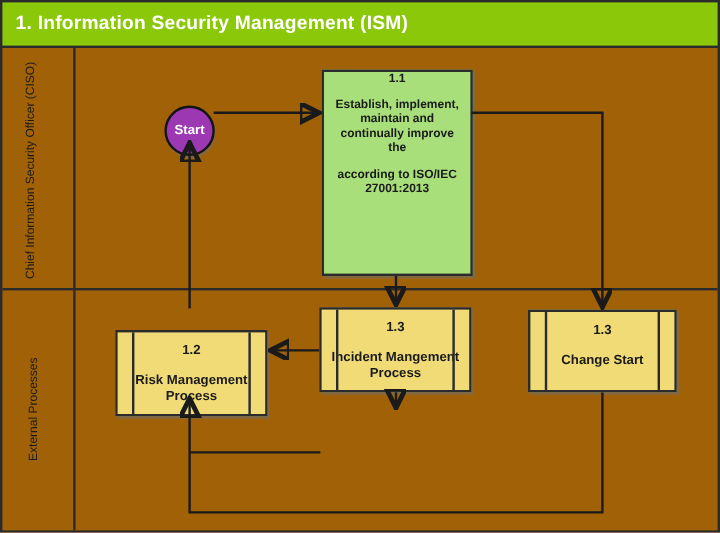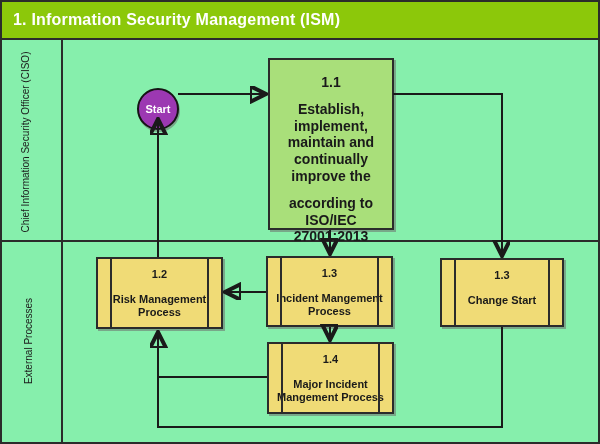--- a/index.html
+++ b/index.html
@@ -1,46 +1,46 @@
 <!DOCTYPE html>
 <html style="--header_bg: #8CC80A; --header_text: #FFFFFF; --task_green: #A9DF7A; --process_yellow: #F0DB76; --start_purple: #9C38B2; --line: #1A1A1A;"><head>
 <meta charset="utf-8">
 <style>
   html,body{margin:0;padding:0;background:#ffffff;font-family:"Liberation Sans",sans-serif;}
-  .canvas{position:relative;width:600px;height:444px;background:#86efac;overflow:hidden;}
+  .canvas{position:relative;width:600px;height:444px;background:#a16207;overflow:hidden;}
   .frame{position:absolute;inset:0;border:2px solid #2b2b2b;z-index:1;}
   .header{position:absolute;top:0;left:0;width:600px;height:40px;box-sizing:border-box;
           background:var(--header_bg,#8CC80A);border:2px solid #2b2b2b;z-index:3;
           display:flex;align-items:center;padding-left:11px;}
   .header span{color:var(--header_text,#ffffff);font-size:16px;font-weight:bold;letter-spacing:.2px;}
   .vsep{position:absolute;left:61px;top:40px;width:2px;height:402px;background:#2b2b2b;z-index:2;}
   .hsep{position:absolute;left:2px;top:240px;width:596px;height:2px;background:#2b2b2b;z-index:2;}
   .lane-label{position:absolute;transform:rotate(-90deg);text-align:center;
               font-size:10px;color:#1a1a1a;line-height:1.15;z-index:2;}
   .lane-label.l1{left:-59px;top:130px;width:182px;height:24px;}
   .lane-label.l2{left:-49px;top:332px;width:162px;height:18px;}
   .node{position:absolute;box-sizing:border-box;text-align:center;color:#1a1a1a;z-index:4;}
   .start{left:137px;top:88px;width:42px;height:42px;border-radius:50%;
          background:var(--start_purple,#9C38B2);border:2px solid #141414;
          display:flex;align-items:center;justify-content:center;
          color:#fff;font-size:11px;font-weight:bold;box-shadow:1px 2px 0 rgba(110,110,110,.55);}
   .task{background:var(--task_green,#A9DF7A);border:2px solid #2b2b2b;
-        left:268px;top:58px;width:126px;height:172px;padding:14px 5px;
-        font-size:14px;font-weight:bold;line-height:1.2;
+        left:268px;top:58px;width:126px;height:172px;padding:0 5px;
+        font-size:10px;font-weight:bold;line-height:1.2;
         box-shadow:2px 2px 0 rgba(110,110,110,.55);}
   .task .pid{margin-bottom:10px;}
   .task .p{margin-top:10px;}
   .task .p:first-of-type{margin-top:0;}
   .proc{background:var(--process_yellow,#F0DB76);border:2px solid #2b2b2b;
         width:127px;height:72px;padding-top:9px;font-size:11px;font-weight:bold;line-height:1.2;
         box-shadow:2px 2px 0 rgba(110,110,110,.55);}
   .proc::before,.proc::after{content:"";position:absolute;top:0;bottom:0;width:2px;background:#2b2b2b;}
   .proc::before{left:12px;} .proc::after{right:12px;}
   .proc .plabel{margin:12px auto 0;width:118px;}
-  .p12{left:96px;top:257px;}
+  .p12{left:96px;top:275px;}
   .p13i{left:266px;top:256px;height:71px;}
   .p13c{left:440px;top:258px;width:124px;height:69px;}
   .p14{left:267px;top:342px;}
   svg.wires{position:absolute;inset:0;z-index:5;pointer-events:none;}
   svg.wires path{stroke:var(--line,#1a1a1a);stroke-width:2;fill:none;}
 </style>
 </head>
 <body>
 
 <div class="canvas">
@@ -74,24 +74,20 @@
   <div class="node proc p13i">
     <div class="pid">1.3</div>
     <div class="plabel">Incident Mangement Process</div>
   </div>
 
   <div class="node proc p13c">
     <div class="pid">1.3</div>
     <div class="plabel">Change Start</div>
   </div>
 
-  <div class="node proc p14">
-    <div class="pid">1.4</div>
-    <div class="plabel">Major Incident Mangement Process</div>
-  </div>
 
   <svg class="wires" width="600" height="444">
     <defs>
       <marker id="arr" markerWidth="9" markerHeight="9" refX="7.5" refY="4" orient="auto">
         <path d="M0,0 L8,4 L0,8 z" fill="#1a1a1a" stroke="none"></path>
       </marker>
     </defs>
     <path d="M178,94 L265,94" marker-end="url(#arr)"></path>
     <path d="M330,230 L330,253" marker-end="url(#arr)"></path>
     <path d="M393,94 L502,94 L502,255" marker-end="url(#arr)"></path>

